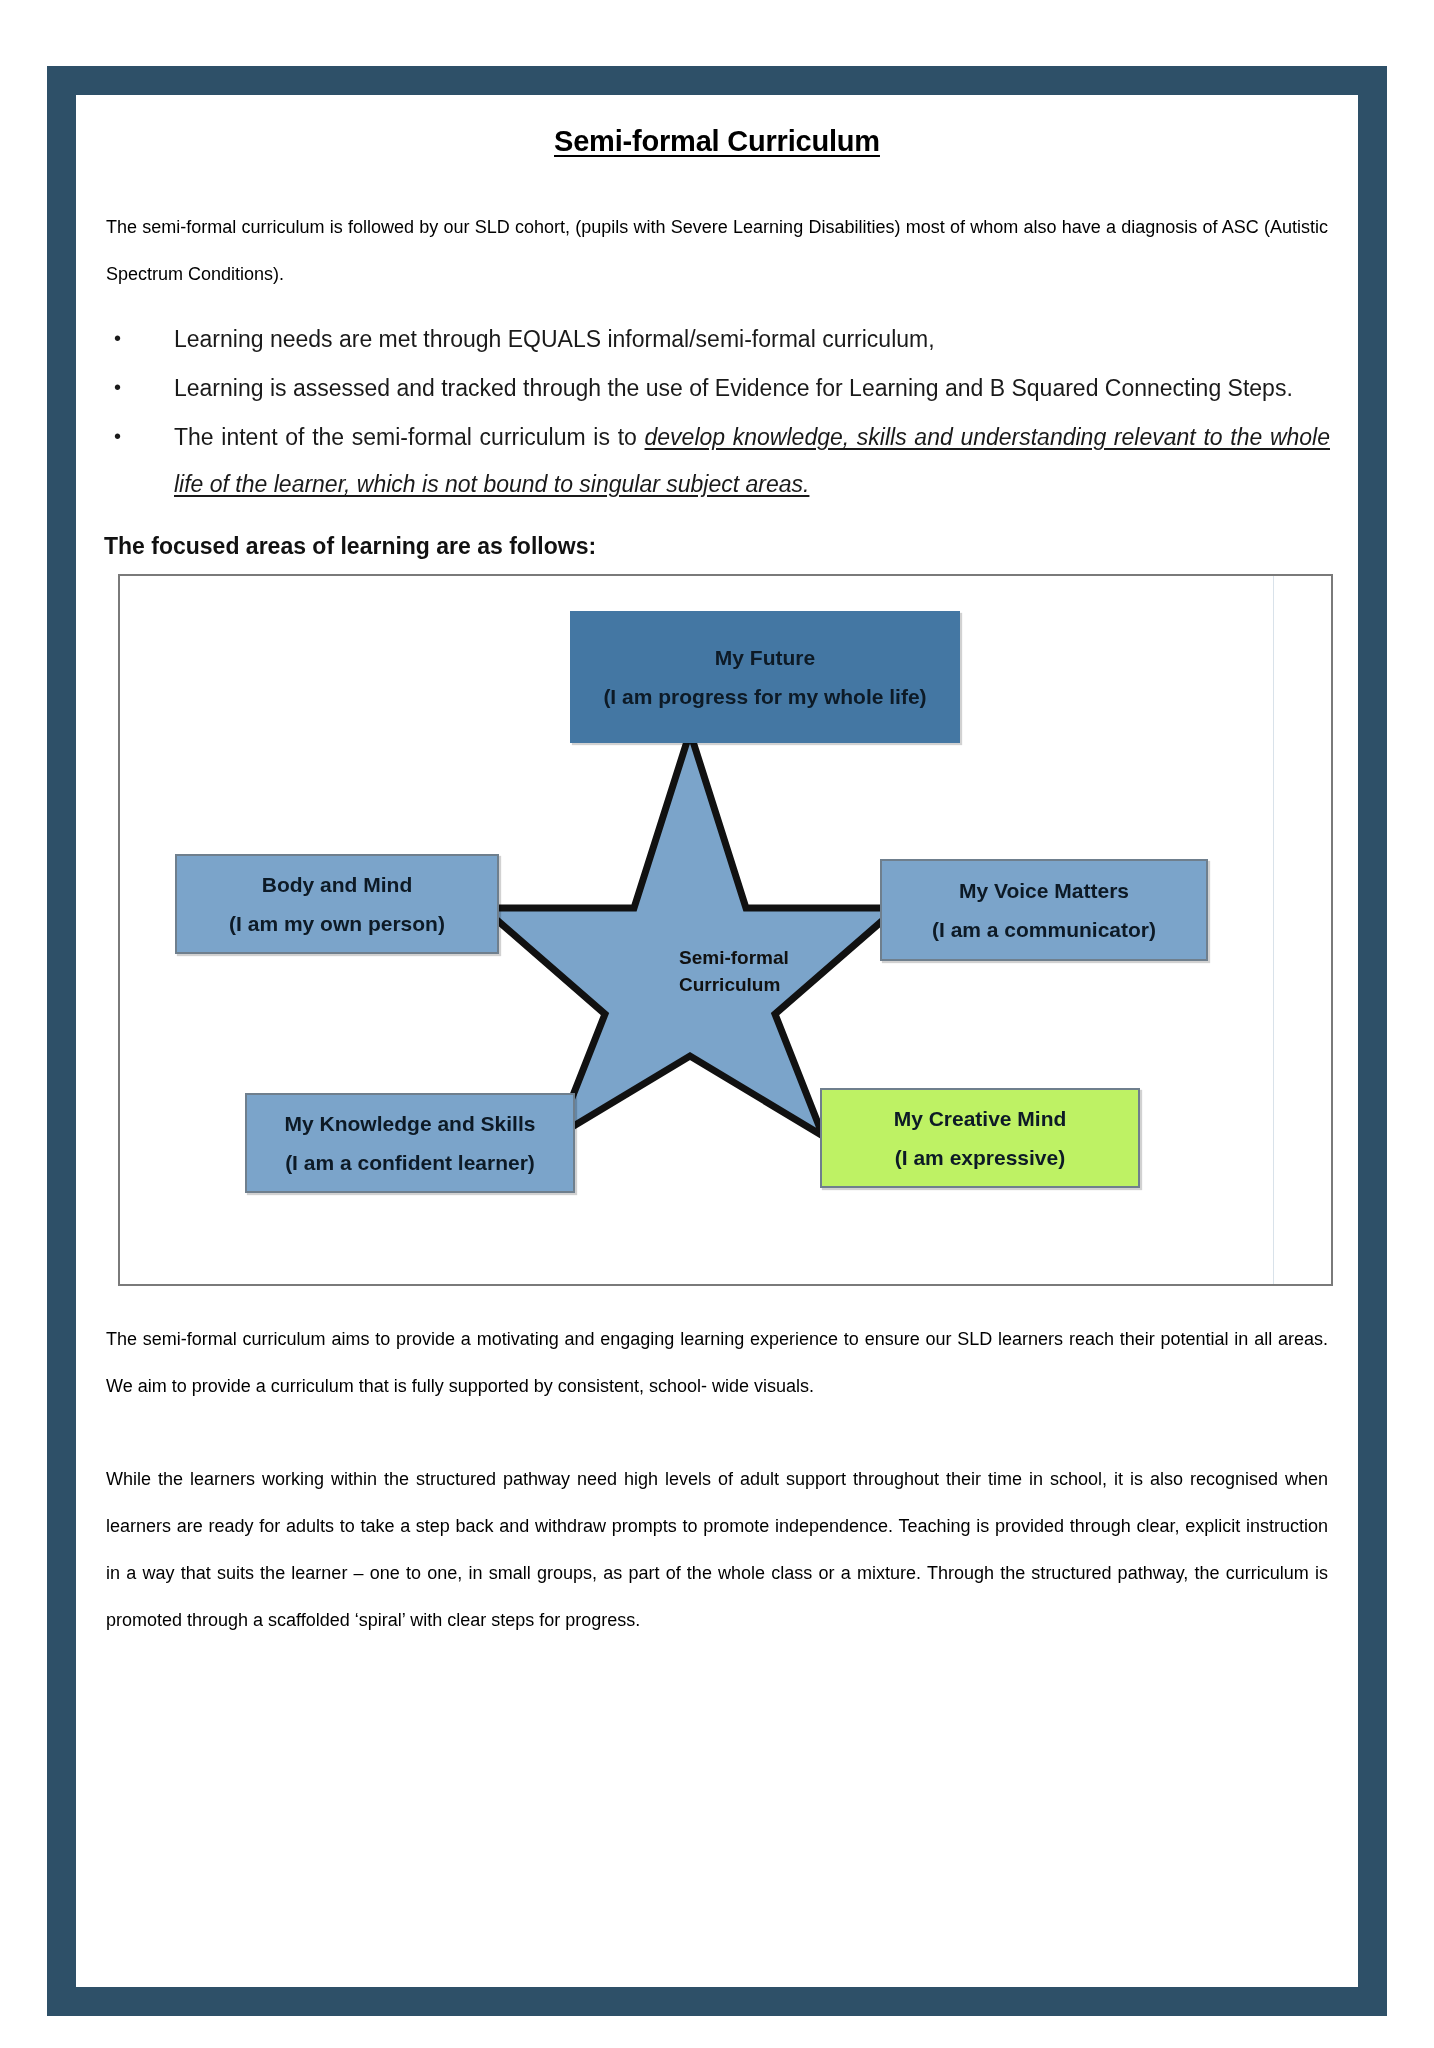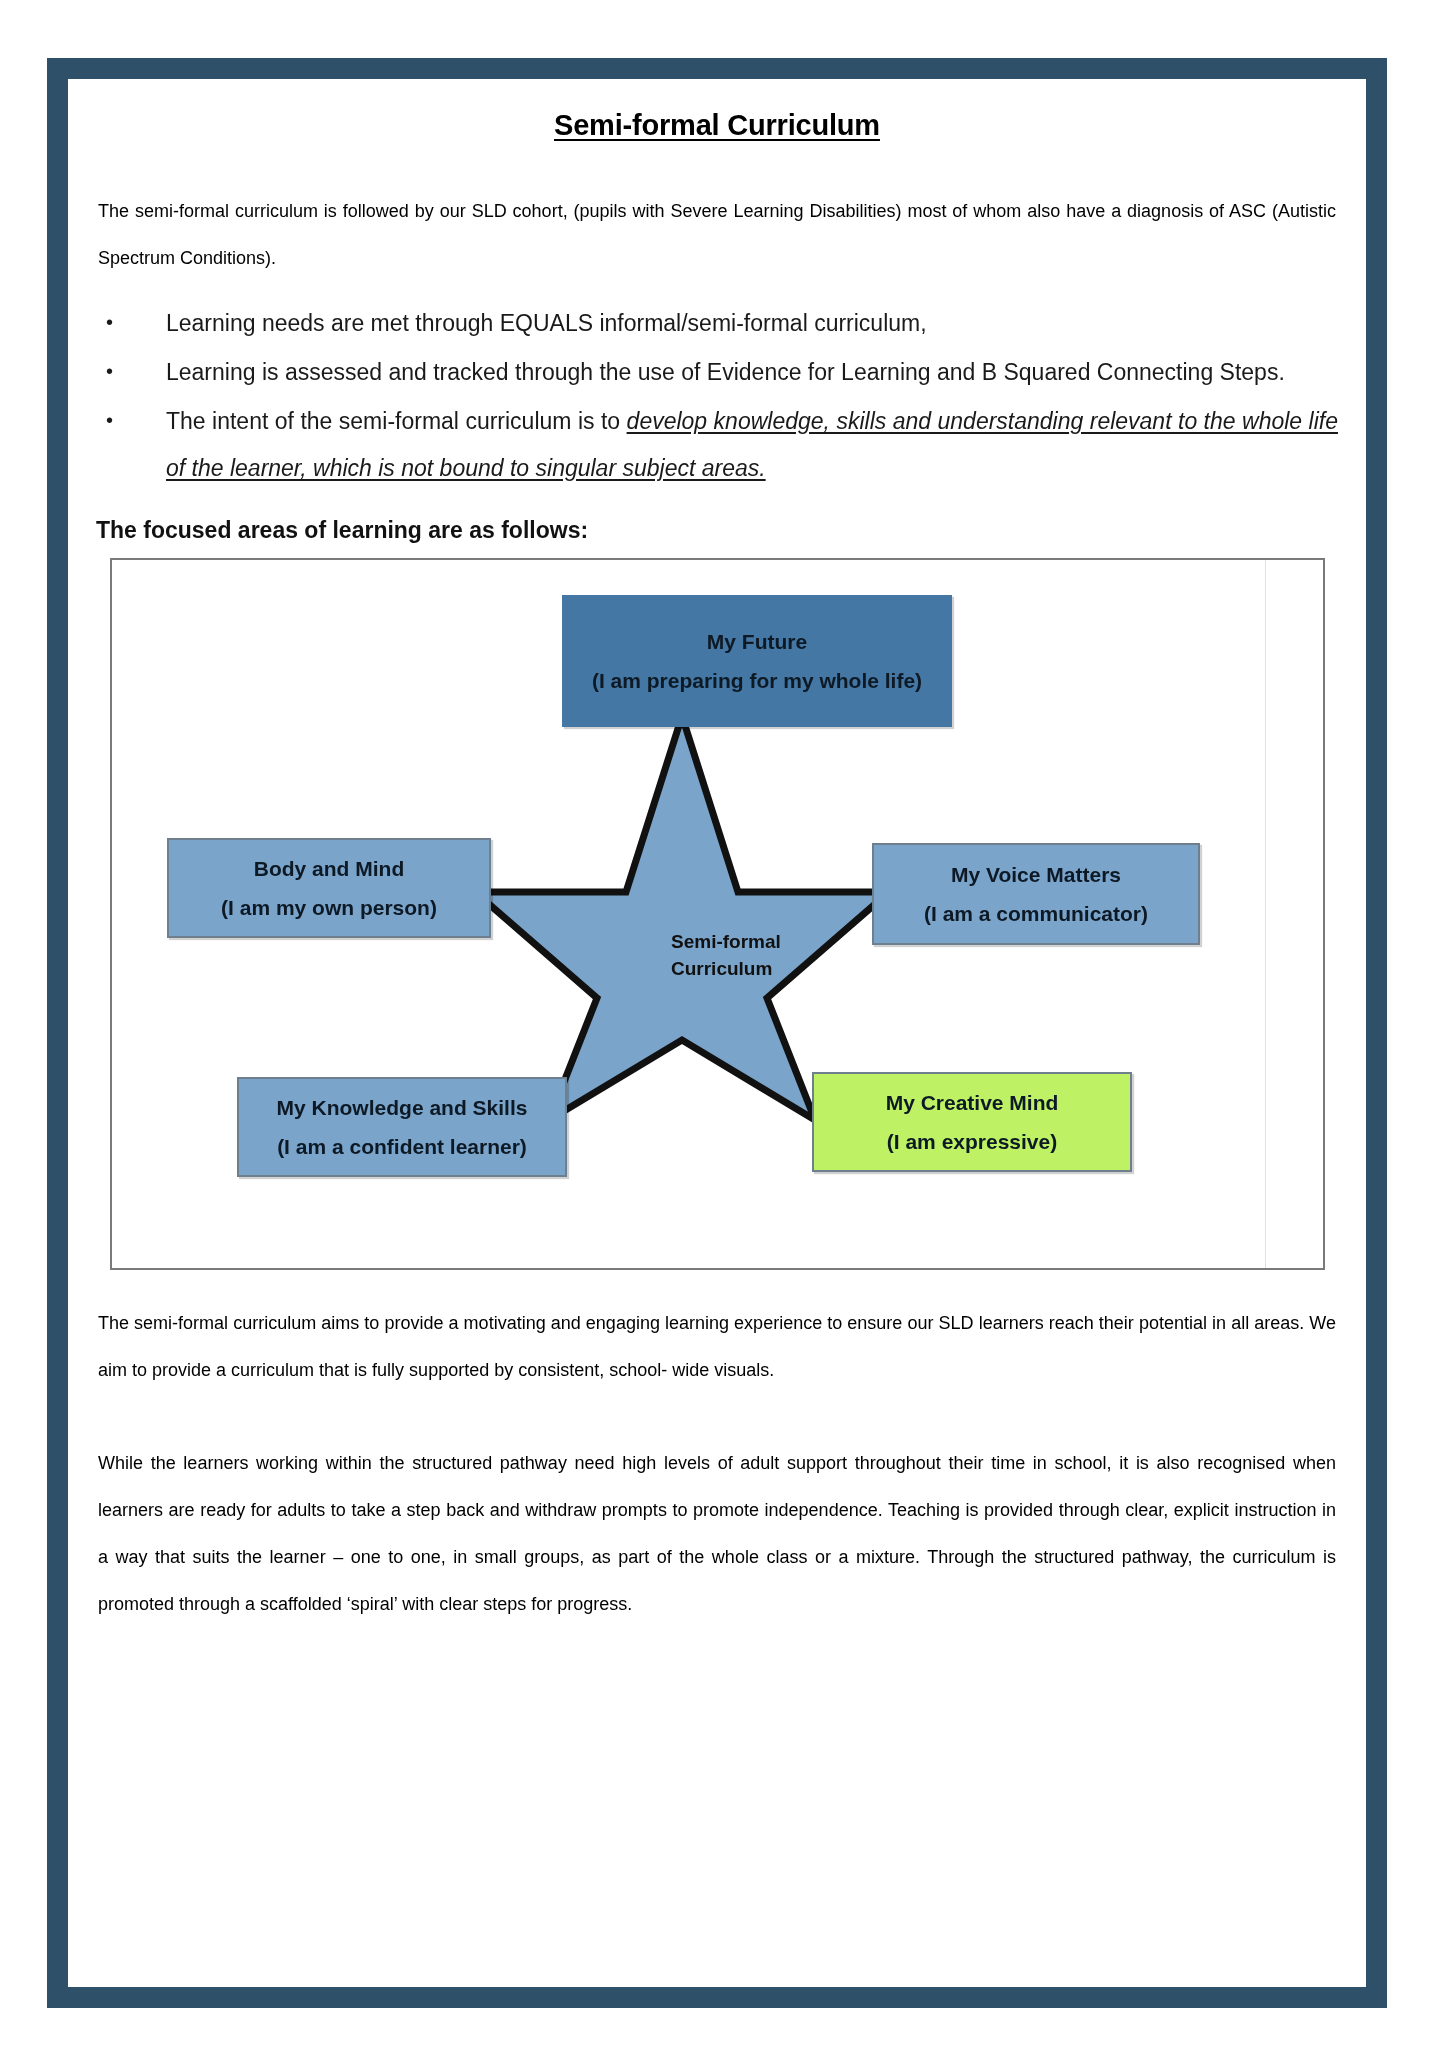--- a/index.html
+++ b/index.html
@@ -9,26 +9,26 @@
     height: 2048px;
     background: #ffffff;
     font-family: "Liberation Sans", sans-serif;
     -webkit-font-smoothing: antialiased;
   }
 
   
   .page-frame {
     position: absolute;
     left: 47px;
-    top: 58px;
+    top: 66px;
     width: 1340px;
     height: 1950px;
     border: 13px solid #2e5068;
     background: #2e5068;
-    padding: 8px;
+    padding: 16px;
   }
   .page-inner {
     width: 100%;
     height: 100%;
     background: #ffffff;
     position: relative;
     overflow: hidden;
     padding: 22px 28px 10px 28px;
   }
 
@@ -208,21 +208,21 @@
         </svg>
       </div>
 
       <div class="star-center-label">
         <div>Semi-formal</div>
         <div>Curriculum</div>
       </div>
 
       <div class="node node-future">
         <div class="n-title">My Future</div>
-        <div class="n-sub">(I am preparing for my whole life)</div>
+        <div class="n-sub">(I am progress for my whole life)</div>
       </div>
 
       <div class="node node-voice">
         <div class="n-title">My Voice Matters</div>
         <div class="n-sub">(I am a communicator)</div>
       </div>
 
       <div class="node node-body">
         <div class="n-title">Body and Mind</div>
         <div class="n-sub">(I am my own person)</div>

